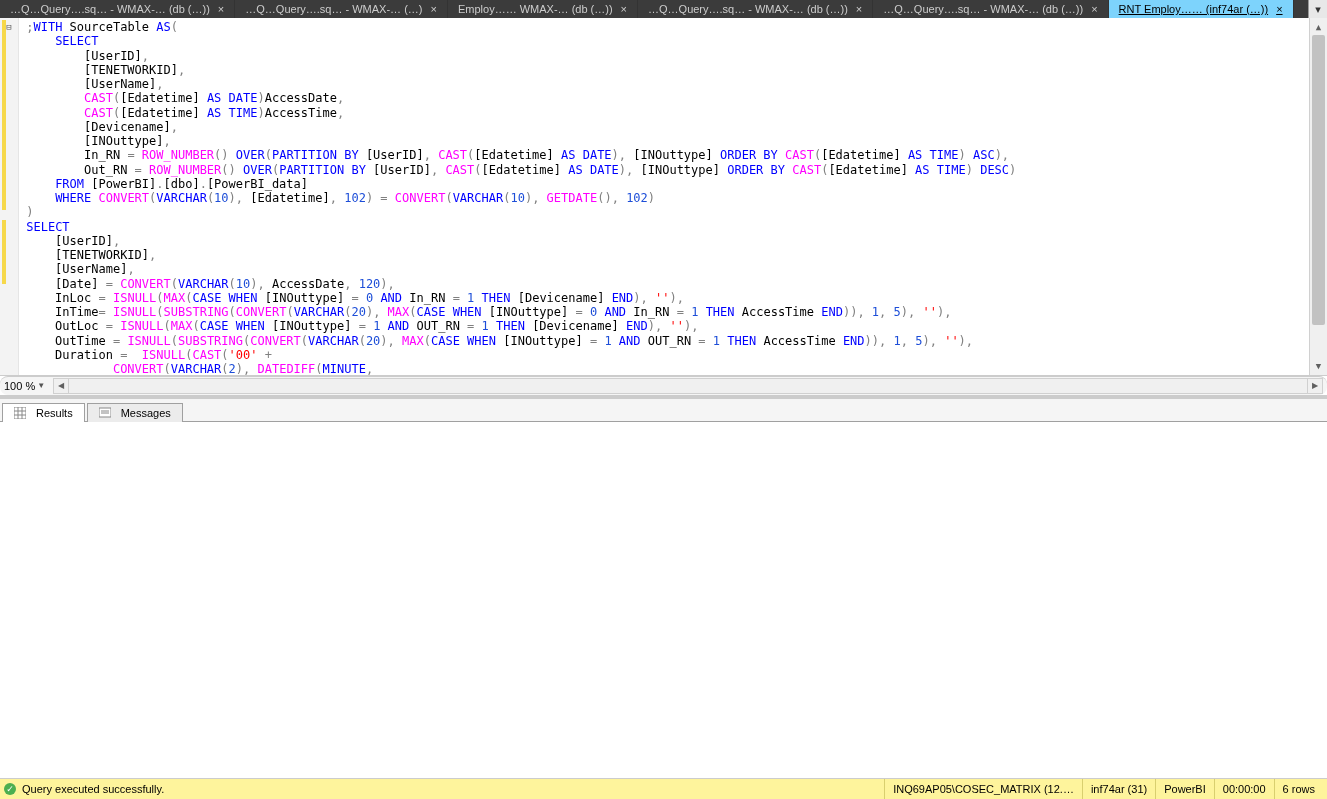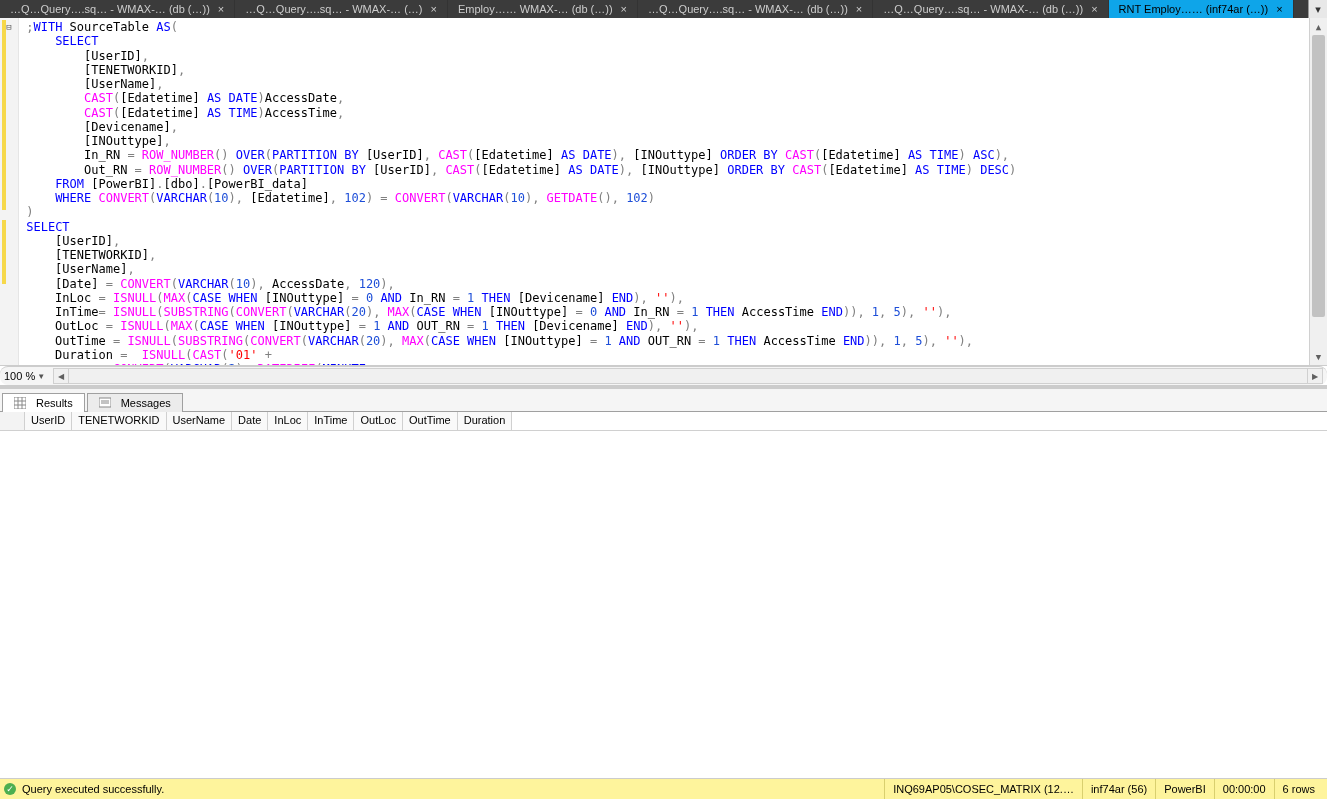--- a/index.html
+++ b/index.html
@@ -13,21 +13,21 @@
   }
   .tabbar {
     height: 18px; background: #4a4a4a; display: flex; overflow: hidden;
     font-family: "Segoe UI", Tahoma, sans-serif; font-size: 11px; color: #ccc;
     align-items: stretch;
   }
   .tabbar .tab {
     padding: 2px 10px; white-space: nowrap; display: flex; align-items: center;
     border-right: 1px solid #333; background: #3b3b3b;
   }
-  .tabbar .tab.active { background: #0ea5e9; color: #000; }
+  .tabbar .tab.active { background: #7dd3fc; color: #000; text-decoration: underline; }
   .tabbar .tab .close { margin-left: 8px; }
   .tabbar .spacer { flex: 1; background: #3b3b3b; }
   .tabbar .right-icon {
     width: 18px; background: #e8e8e8; border-left: 1px solid #999;
     display:flex; align-items:center; justify-content:center; color:#333;
   }
   .editor-wrap {
     flex: 1; display: flex; background: #fff; border-bottom: 1px solid #ccc;
     position: relative; overflow: hidden;
   }
@@ -189,21 +189,21 @@
  <span class="op">)</span>
  <span class="kw">SELECT</span>
      [UserID]<span class="op">,</span>
      [TENETWORKID]<span class="op">,</span>
      [UserName]<span class="op">,</span>
      [Date] <span class="op">=</span> <span class="fn">CONVERT</span><span class="op">(</span><span class="kw">VARCHAR</span><span class="op">(</span><span class="num">10</span><span class="op">)</span><span class="op">,</span> AccessDate<span class="op">,</span> <span class="num">120</span><span class="op">)</span><span class="op">,</span>
      InLoc <span class="op">=</span> <span class="fn">ISNULL</span><span class="op">(</span><span class="fn">MAX</span><span class="op">(</span><span class="kw">CASE</span> <span class="kw">WHEN</span> [INOuttype] <span class="op">=</span> <span class="num">0</span> <span class="kw">AND</span> In_RN <span class="op">=</span> <span class="num">1</span> <span class="kw">THEN</span> [Devicename] <span class="kw">END</span><span class="op">)</span><span class="op">,</span> <span class="str">''</span><span class="op">)</span><span class="op">,</span>
      InTime<span class="op">=</span> <span class="fn">ISNULL</span><span class="op">(</span><span class="fn">SUBSTRING</span><span class="op">(</span><span class="fn">CONVERT</span><span class="op">(</span><span class="kw">VARCHAR</span><span class="op">(</span><span class="num">20</span><span class="op">)</span><span class="op">,</span> <span class="fn">MAX</span><span class="op">(</span><span class="kw">CASE</span> <span class="kw">WHEN</span> [INOuttype] <span class="op">=</span> <span class="num">0</span> <span class="kw">AND</span> In_RN <span class="op">=</span> <span class="num">1</span> <span class="kw">THEN</span> AccessTime <span class="kw">END</span><span class="op">)</span><span class="op">)</span><span class="op">,</span> <span class="num">1</span><span class="op">,</span> <span class="num">5</span><span class="op">)</span><span class="op">,</span> <span class="str">''</span><span class="op">)</span><span class="op">,</span>
      OutLoc <span class="op">=</span> <span class="fn">ISNULL</span><span class="op">(</span><span class="fn">MAX</span><span class="op">(</span><span class="kw">CASE</span> <span class="kw">WHEN</span> [INOuttype] <span class="op">=</span> <span class="num">1</span> <span class="kw">AND</span> OUT_RN <span class="op">=</span> <span class="num">1</span> <span class="kw">THEN</span> [Devicename] <span class="kw">END</span><span class="op">)</span><span class="op">,</span> <span class="str">''</span><span class="op">)</span><span class="op">,</span>
      OutTime <span class="op">=</span> <span class="fn">ISNULL</span><span class="op">(</span><span class="fn">SUBSTRING</span><span class="op">(</span><span class="fn">CONVERT</span><span class="op">(</span><span class="kw">VARCHAR</span><span class="op">(</span><span class="num">20</span><span class="op">)</span><span class="op">,</span> <span class="fn">MAX</span><span class="op">(</span><span class="kw">CASE</span> <span class="kw">WHEN</span> [INOuttype] <span class="op">=</span> <span class="num">1</span> <span class="kw">AND</span> OUT_RN <span class="op">=</span> <span class="num">1</span> <span class="kw">THEN</span> AccessTime <span class="kw">END</span><span class="op">)</span><span class="op">)</span><span class="op">,</span> <span class="num">1</span><span class="op">,</span> <span class="num">5</span><span class="op">)</span><span class="op">,</span> <span class="str">''</span><span class="op">)</span><span class="op">,</span>
-     Duration <span class="op">=</span>  <span class="fn">ISNULL</span><span class="op">(</span><span class="fn">CAST</span><span class="op">(</span><span class="str">'01'</span> <span class="op">+</span>
+     Duration <span class="op">=</span>  <span class="fn">ISNULL</span><span class="op">(</span><span class="fn">CAST</span><span class="op">(</span><span class="str">'00'</span> <span class="op">+</span>
              <span class="fn">CONVERT</span><span class="op">(</span><span class="kw">VARCHAR</span><span class="op">(</span><span class="num">2</span><span class="op">)</span><span class="op">,</span> <span class="fn">DATEDIFF</span><span class="op">(</span><span class="kw">MINUTE</span><span class="op">,</span>
                    [INOuttype]    In_RN    AccessTime 
                    [INOuttype]    OUT_RN    AccessTime 
                  
                
                    [INOuttype]    In_RN    AccessTime 
                    [INOuttype]    OUT_RN    AccessTime 
               
              
   SourceTable
@@ -249,42 +249,30 @@
         <svg width="12" height="12" viewBox="0 0 12 12">
             <rect x="0" y="1" width="12" height="9" fill="#fff" stroke="#888"></rect>
             <line x1="2" y1="4" x2="10" y2="4" stroke="#888"></line>
             <line x1="2" y1="6" x2="10" y2="6" stroke="#888"></line>
           </svg>
       </span>
       <span>Messages</span>
     </div>
   </div>
 
-  <div class="grid-header">
-    <div class="rowhdr"></div>
-    <div class="col">UserID</div>
-    <div class="col">TENETWORKID</div>
-    <div class="col">UserName</div>
-    <div class="col">Date</div>
-    <div class="col">InLoc</div>
-    <div class="col">InTime</div>
-    <div class="col">OutLoc</div>
-    <div class="col">OutTime</div>
-    <div class="col">Duration</div>
-  </div>
 
   <div class="grid-body"></div>
 
   <div class="statusbar">
     <div class="left">
       <span class="check-icon">✓</span>
       <span>Query executed successfully.</span>
     </div>
     <div class="cells">
       <div class="cell">INQ69AP05\COSEC_MATRIX (12.…</div>
-      <div class="cell">inf74ar (56)</div>
+      <div class="cell">inf74ar (31)</div>
       <div class="cell">PowerBI</div>
       <div class="cell">00:00:00</div>
       <div class="cell">6 rows</div>
     </div>
   </div>
 
 </div>
 
 </body></html>

